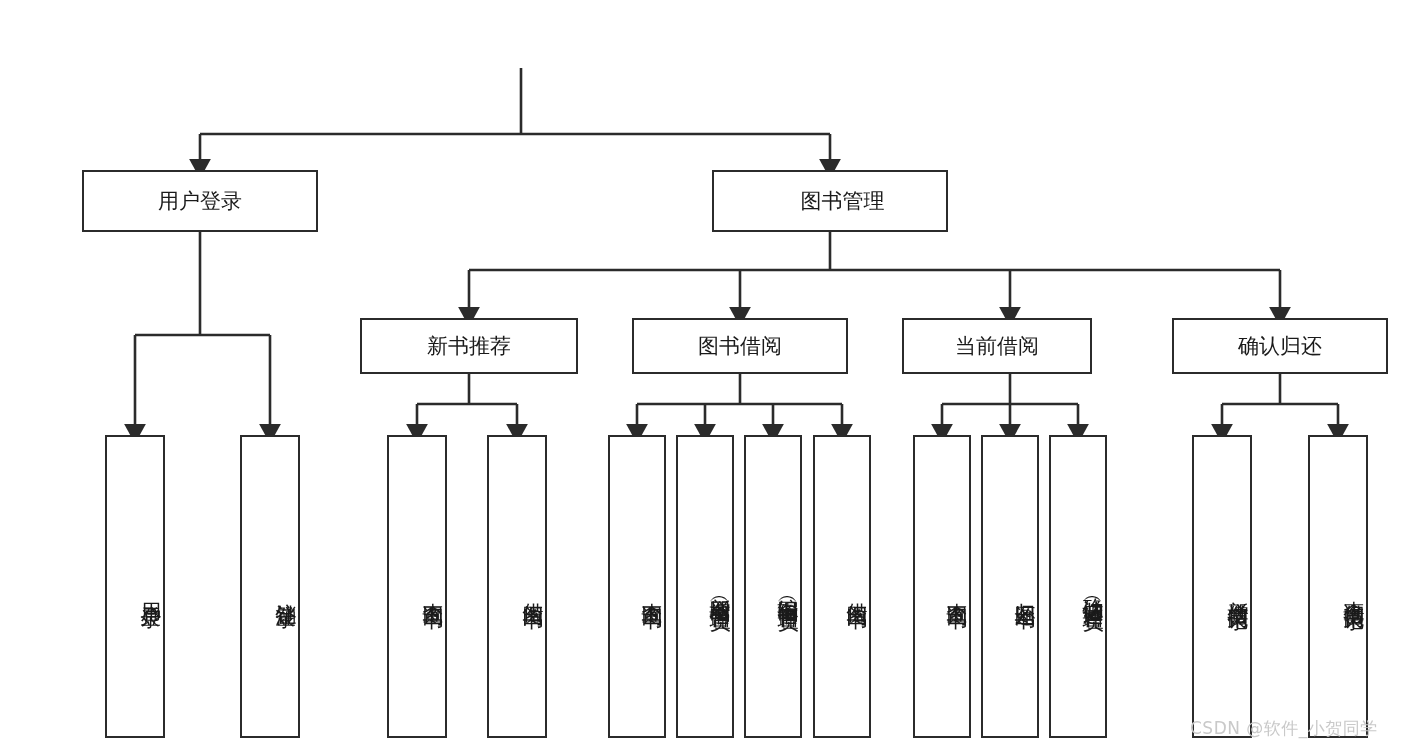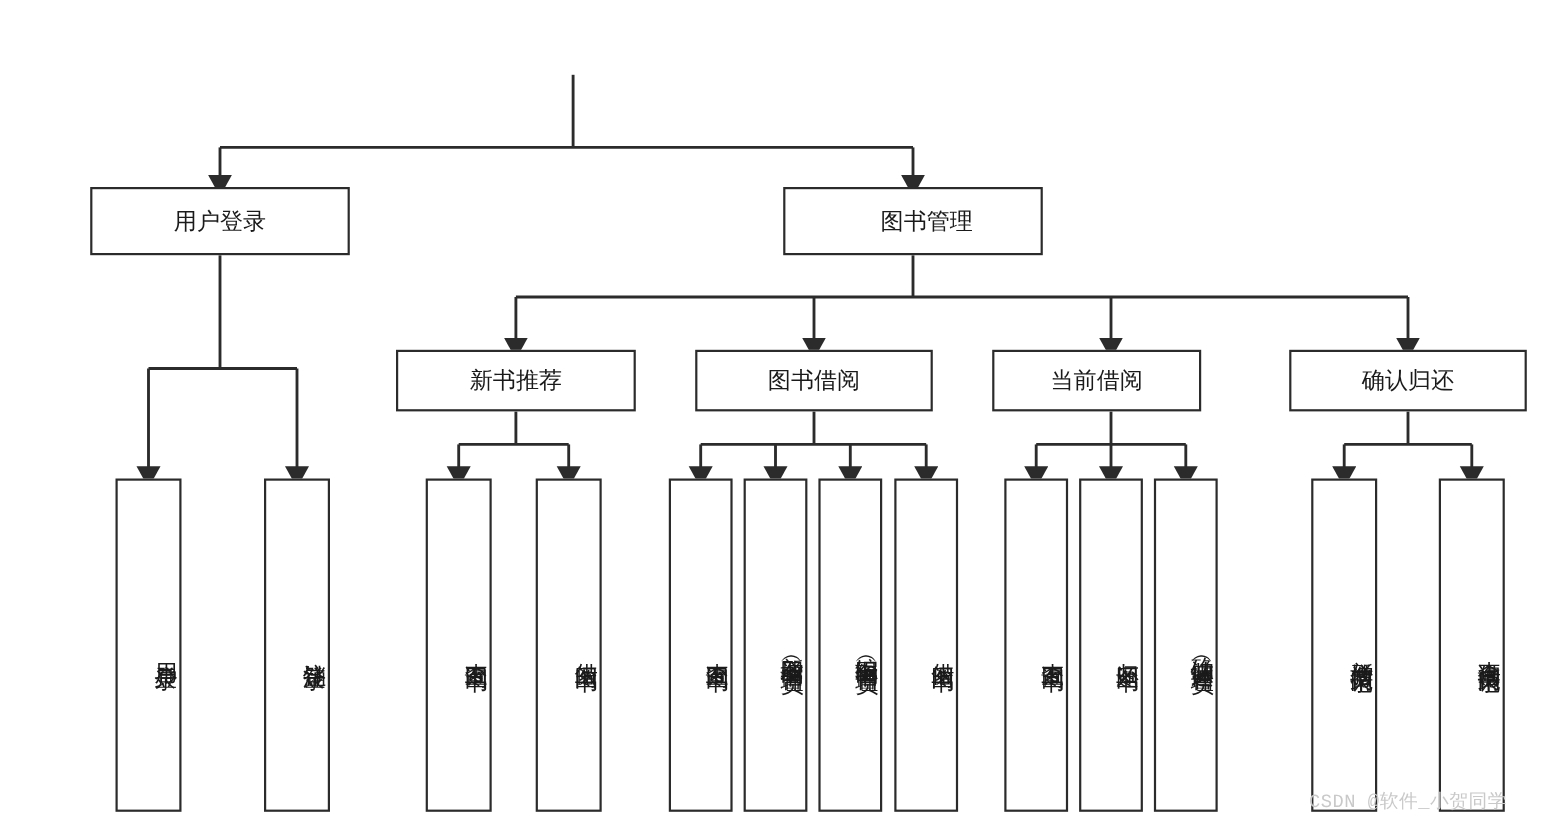--- a/index.html
+++ b/index.html
@@ -180,15 +180,15 @@
     <span class="txt">确认归还（管理员）</span>
   </div>
 
   <div class="node v" style="left:1192px; top:435px; width:60px; height:303px;">
     <span class="txt">新增借阅记录</span>
   </div>
   <div class="node v" style="left:1308px; top:435px; width:60px; height:303px;">
     <span class="txt">查询借阅记录</span>
   </div>
 
-  <div class="watermark" style="left:1190px; top:717px;font-family:Liberation Mono, monospace;">CSDN @软件_小贺同学</div>
+  <div class="watermark" style="left:1190px; top:717px;">CSDN @软件_小贺同学</div>
 
 </div>
 
 </body></html>

